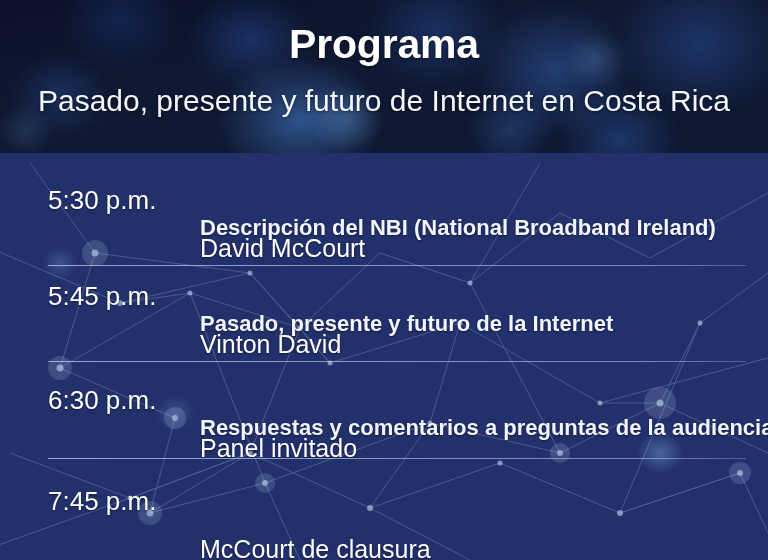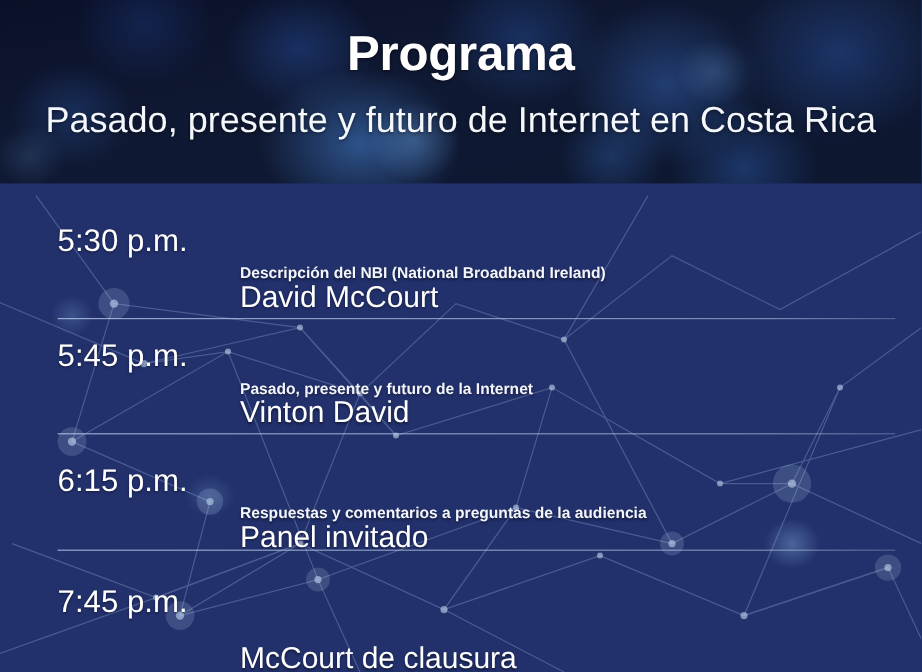--- a/index.html
+++ b/index.html
@@ -137,21 +137,21 @@
     line-height: 30px;
     white-space: nowrap;
     text-shadow: 0 1px 2px rgba(0,0,0,0.45);
     margin-top: 48px;
   }
   .row-desc {
     position: absolute;
     left: 200px;
     top: 32px;
     color: #f2f5fb;
-    font-size: 13px;
+    font-size: 22px;
     font-weight: bold;
     line-height: 22px;
     white-space: nowrap;
     text-shadow: 0 1px 2px rgba(0,0,0,0.45);
   }
   .divider {
     position: absolute;
     left: 48px;
     width: 698px;
     height: 1px;
@@ -244,21 +244,21 @@
     <div class="divider" id="div-0"></div>
 
     <div class="row" id="row-1">
       <div class="row-time">5:45 p.m.</div>
       <div class="row-title">Vinton David</div>
       <div class="row-desc">Pasado, presente y futuro de la Internet</div>
     </div>
     <div class="divider" id="div-1"></div>
 
     <div class="row" id="row-2">
-      <div class="row-time">6:15 p.m.</div>
+      <div class="row-time">6:30 p.m.</div>
       <div class="row-title">Panel invitado</div>
       <div class="row-desc">Respuestas y comentarios a preguntas de la audiencia</div>
     </div>
     <div class="divider" id="div-2"></div>
 
     <div class="row" id="row-3">
       <div class="row-time">7:45 p.m.</div>
       <div class="row-title">McCourt de clausura</div>
       <div class="row-desc"></div>
     </div>

